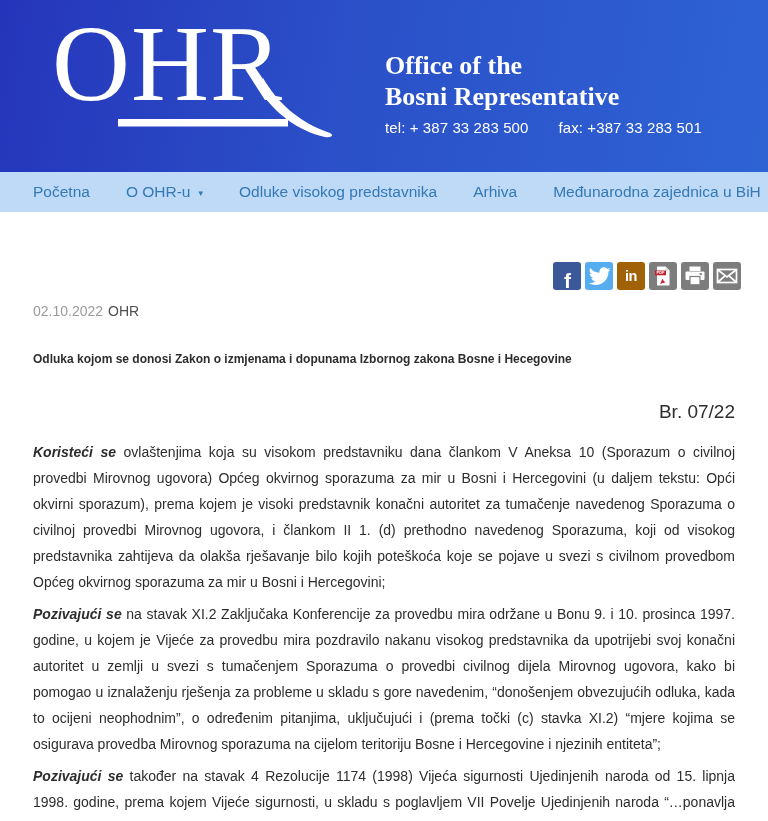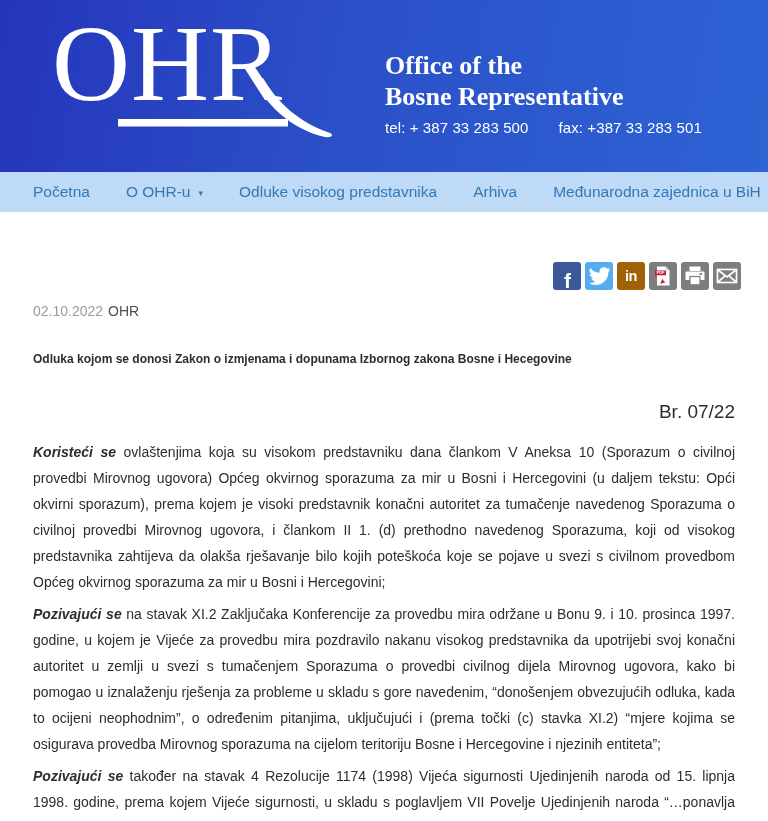--- a/index.html
+++ b/index.html
@@ -94,21 +94,21 @@
   <header class="site-header">
     <a class="logo">
       <span class="logo-text">OHR</span>
       <svg class="logo-decoration" width="768" height="172" viewBox="0 0 768 172">
         <rect x="118" y="119" width="170" height="7.5" fill="#ffffff"></rect>
         <path d="M263 78 C 277 102, 298 122, 330 133 C 334 135, 332 138, 325 137 C 298 131, 274 113, 258 88 Z" fill="#ffffff"></path>
       </svg>
     </a>
     <div class="org">
       <div class="org-line">Office of the</div>
-      <div class="org-line">Bosne Representative</div>
+      <div class="org-line">Bosni Representative</div>
       <div class="contact">
         <span>tel: + 387 33 283 500</span><span>fax: +387 33 283 501</span>
       </div>
     </div>
   </header>
 
   <nav class="main-nav">
     <a class="nav-item">
       <span>Početna</span>
     </a>

